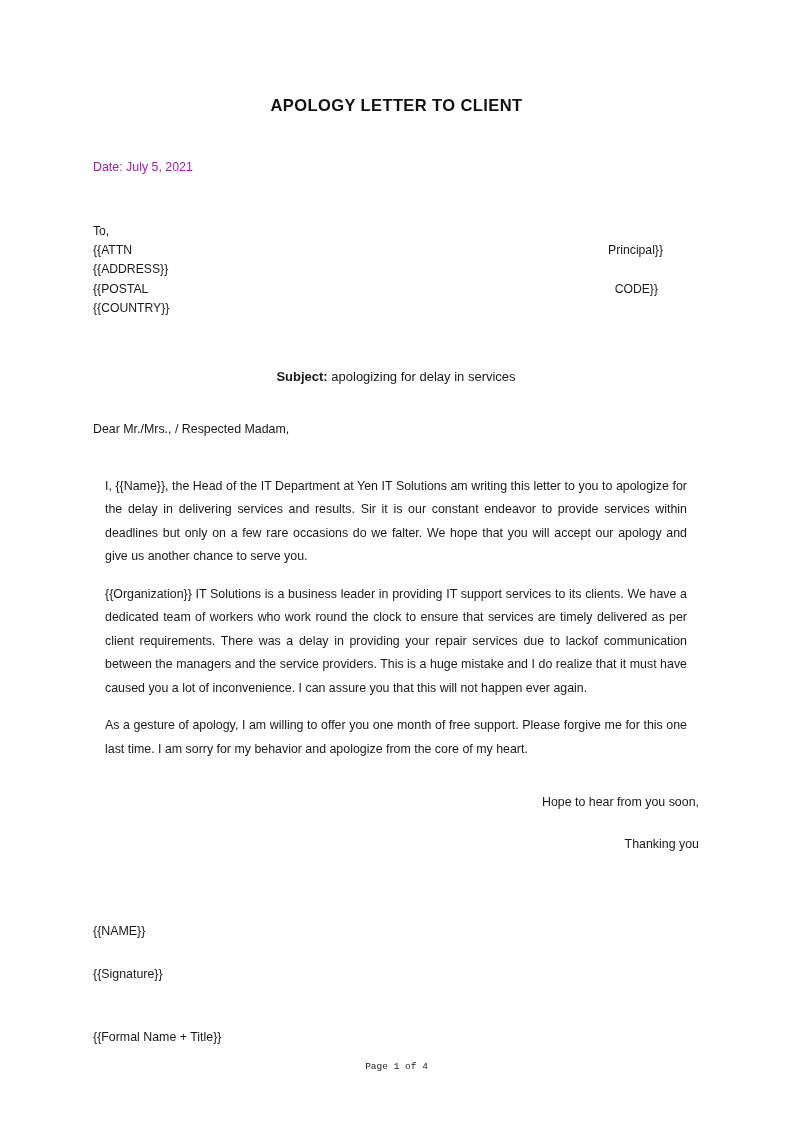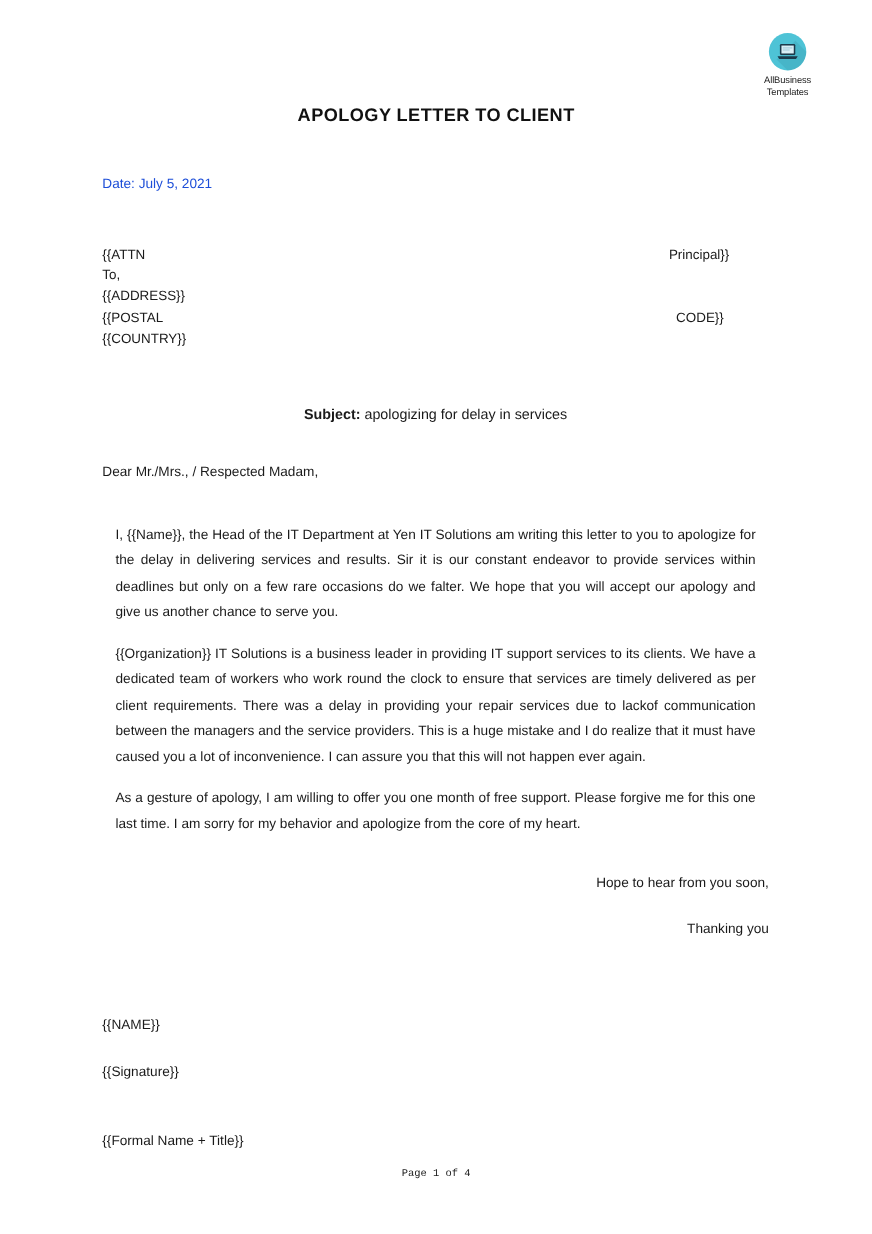--- a/index.html
+++ b/index.html
@@ -80,21 +80,21 @@
   .content {
     position: absolute;
     left: 93px;
     top: 158px;
     width: 606px;
   }
 
   .line {
     font-size: 12.2px;
     line-height: 19.5px;
-    color: #1d4ed8;
+    color: #a21caf;
   }
 
   .date-line { font-size: 12.4px; }
 
   .spacer-40 { height: 44px; }
   .spacer-22 { height: 24px; }
   .spacer-18 { height: 18px; }
   .spacer-48 { height: 48px; }
   .spacer-34 { height: 34px; }
 
@@ -152,50 +152,34 @@
     font-size: 9.5px;
     color: #1a1a1a;
     font-family: Liberation Mono, monospace;
   }
 </style>
 </head>
 <body>
 
 <div class="page">
 
-  <div class="logo-block">
-    <div class="logo-circle">
-      <div class="shade"></div>
-      <svg class="logo-laptop" viewBox="0 0 20 16">
-        <rect x="3" y="1" width="14" height="10" rx="1.2" fill="#1b3a4b"></rect>
-        <rect x="4.4" y="2.4" width="11.2" height="7.2" fill="#d9eef5"></rect>
-        <rect x="5.7" y="4.1" width="8.6" height="0.9" fill="#9fc9d8"></rect>
-        <rect x="5.7" y="6.0" width="6.2" height="0.9" fill="#9fc9d8"></rect>
-        <path d="M0.8 12.2 L19.2 12.2 L17.6 14.6 L2.4 14.6 Z" fill="#1b3a4b"></path>
-      </svg>
-    </div>
-    <div class="logo-text">
-      <div>AllBusiness</div>
-      <div>Templates</div>
-    </div>
-  </div>
 
   <div class="doc-title">APOLOGY LETTER  TO CLIENT</div>
 
   <div class="content">
 
     <div class="line date-line">Date: July 5, 2021</div>
 
     <div class="spacer-40"></div>
 
+    <div class="addr-line">To,</div>
     <div class="addr-line addr-justify">
       <span>{{ATTN</span>
       <span>Principal}}</span>
     </div>
-    <div class="addr-line">To,</div>
     <div class="addr-line">{{ADDRESS}}</div>
     <div class="addr-line addr-justify narrow">
       <span>{{POSTAL</span>
       <span>CODE}}</span>
     </div>
     <div class="addr-line">{{COUNTRY}}</div>
 
     <div class="spacer-48"></div>
 
     <div class="subject-line">

